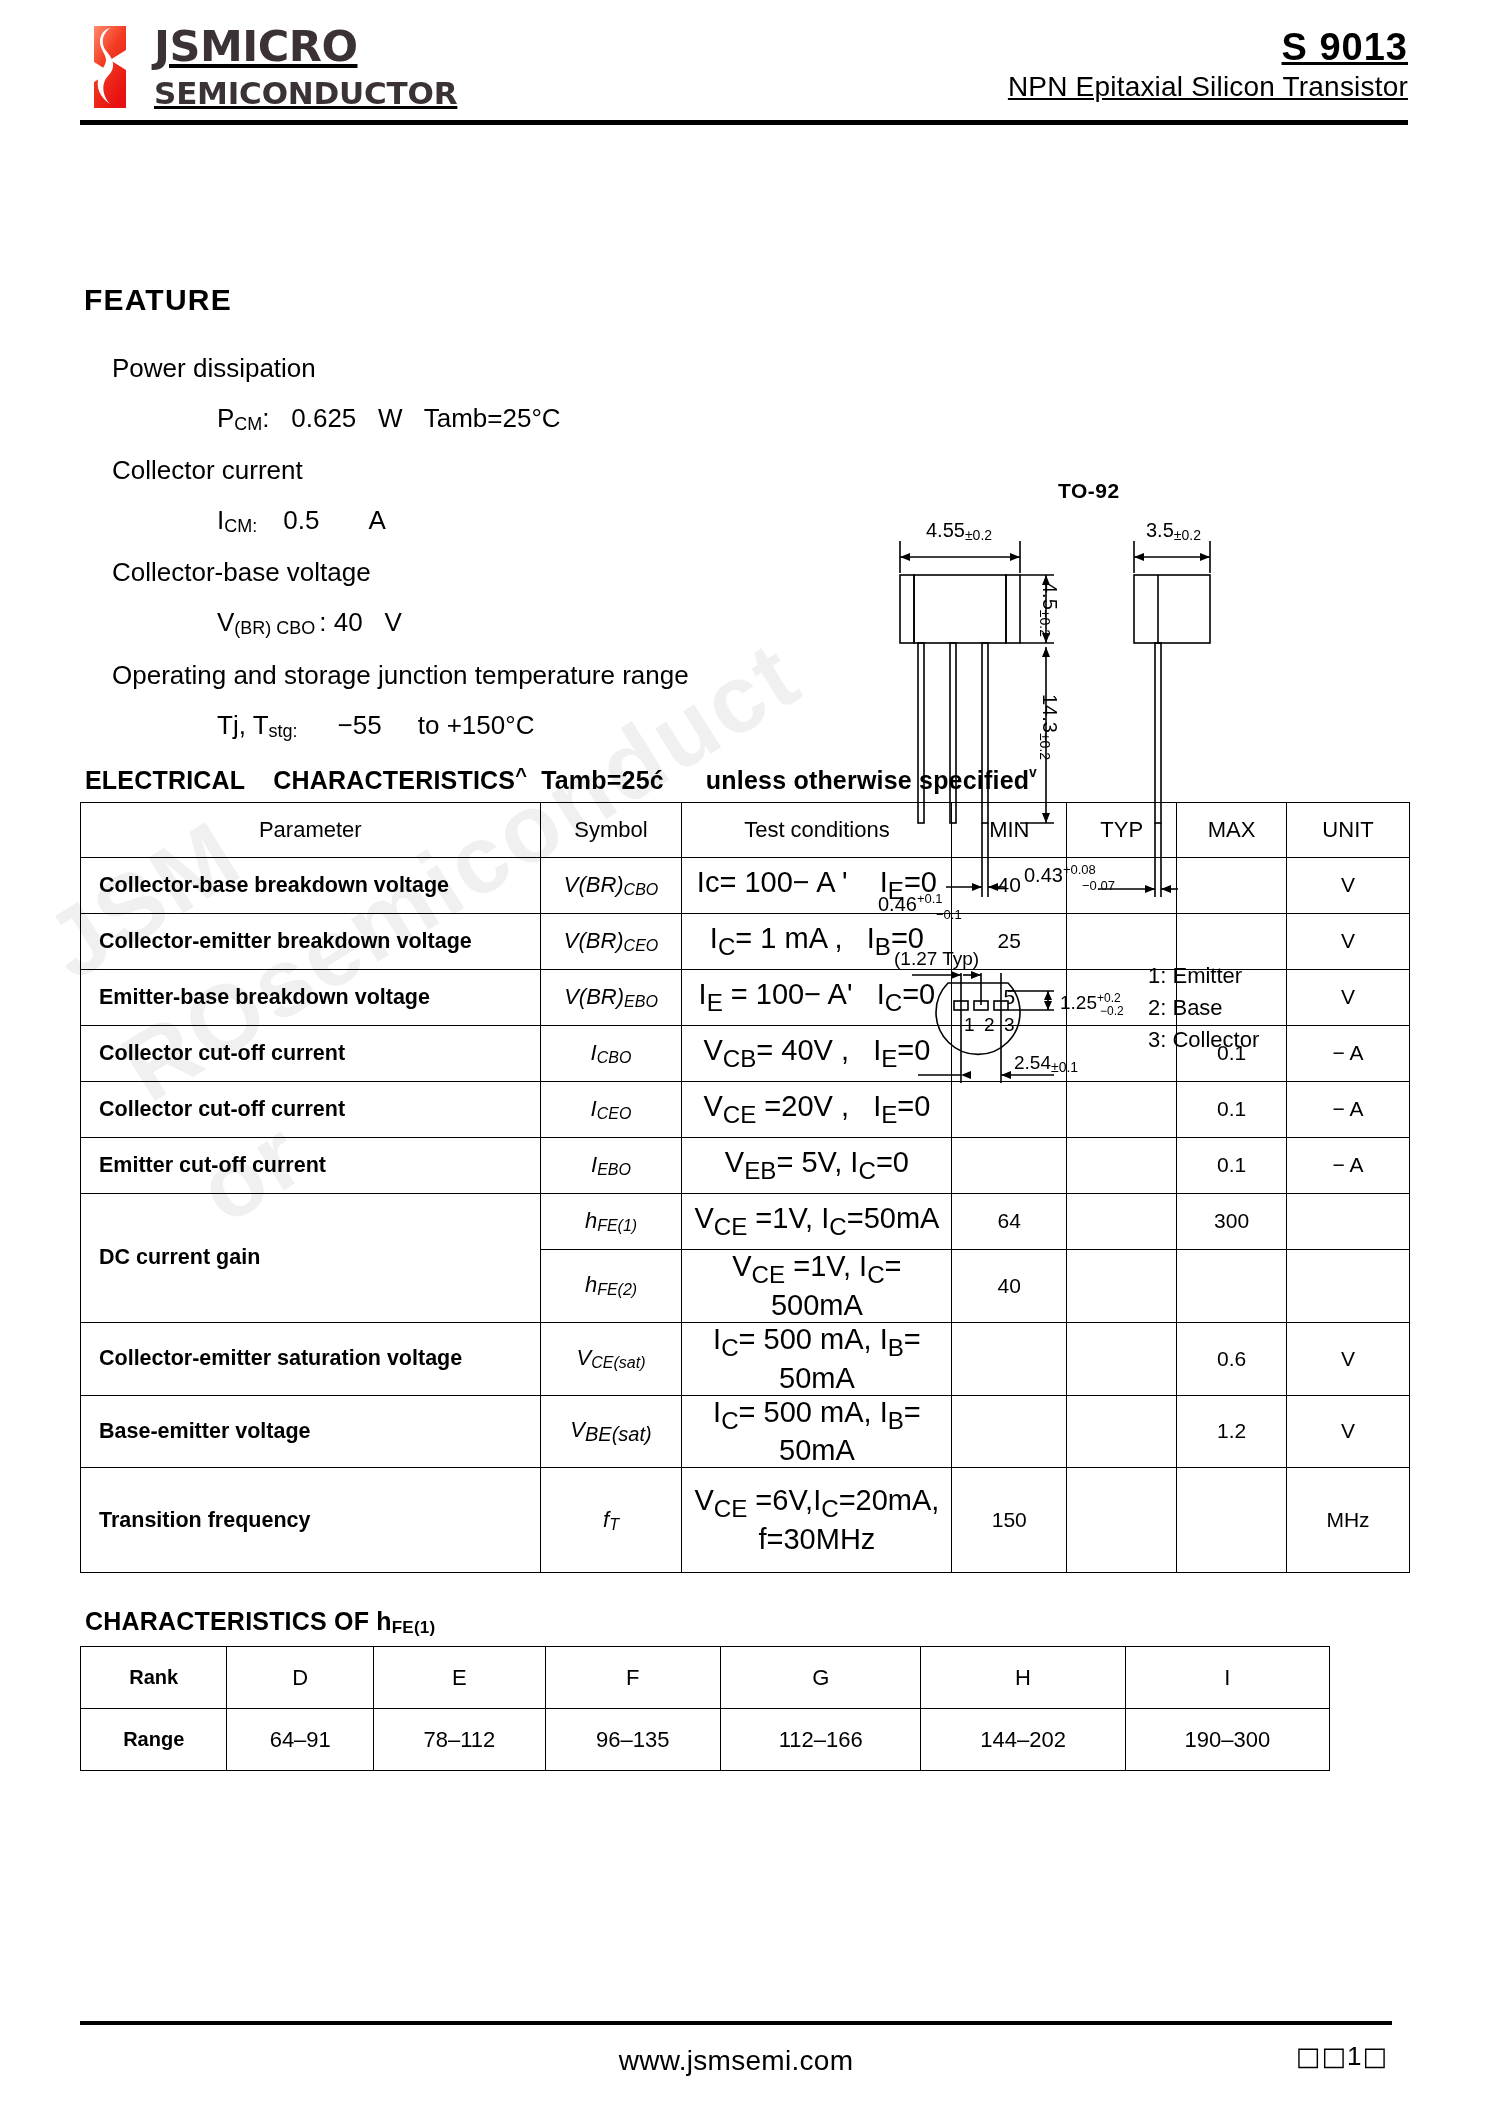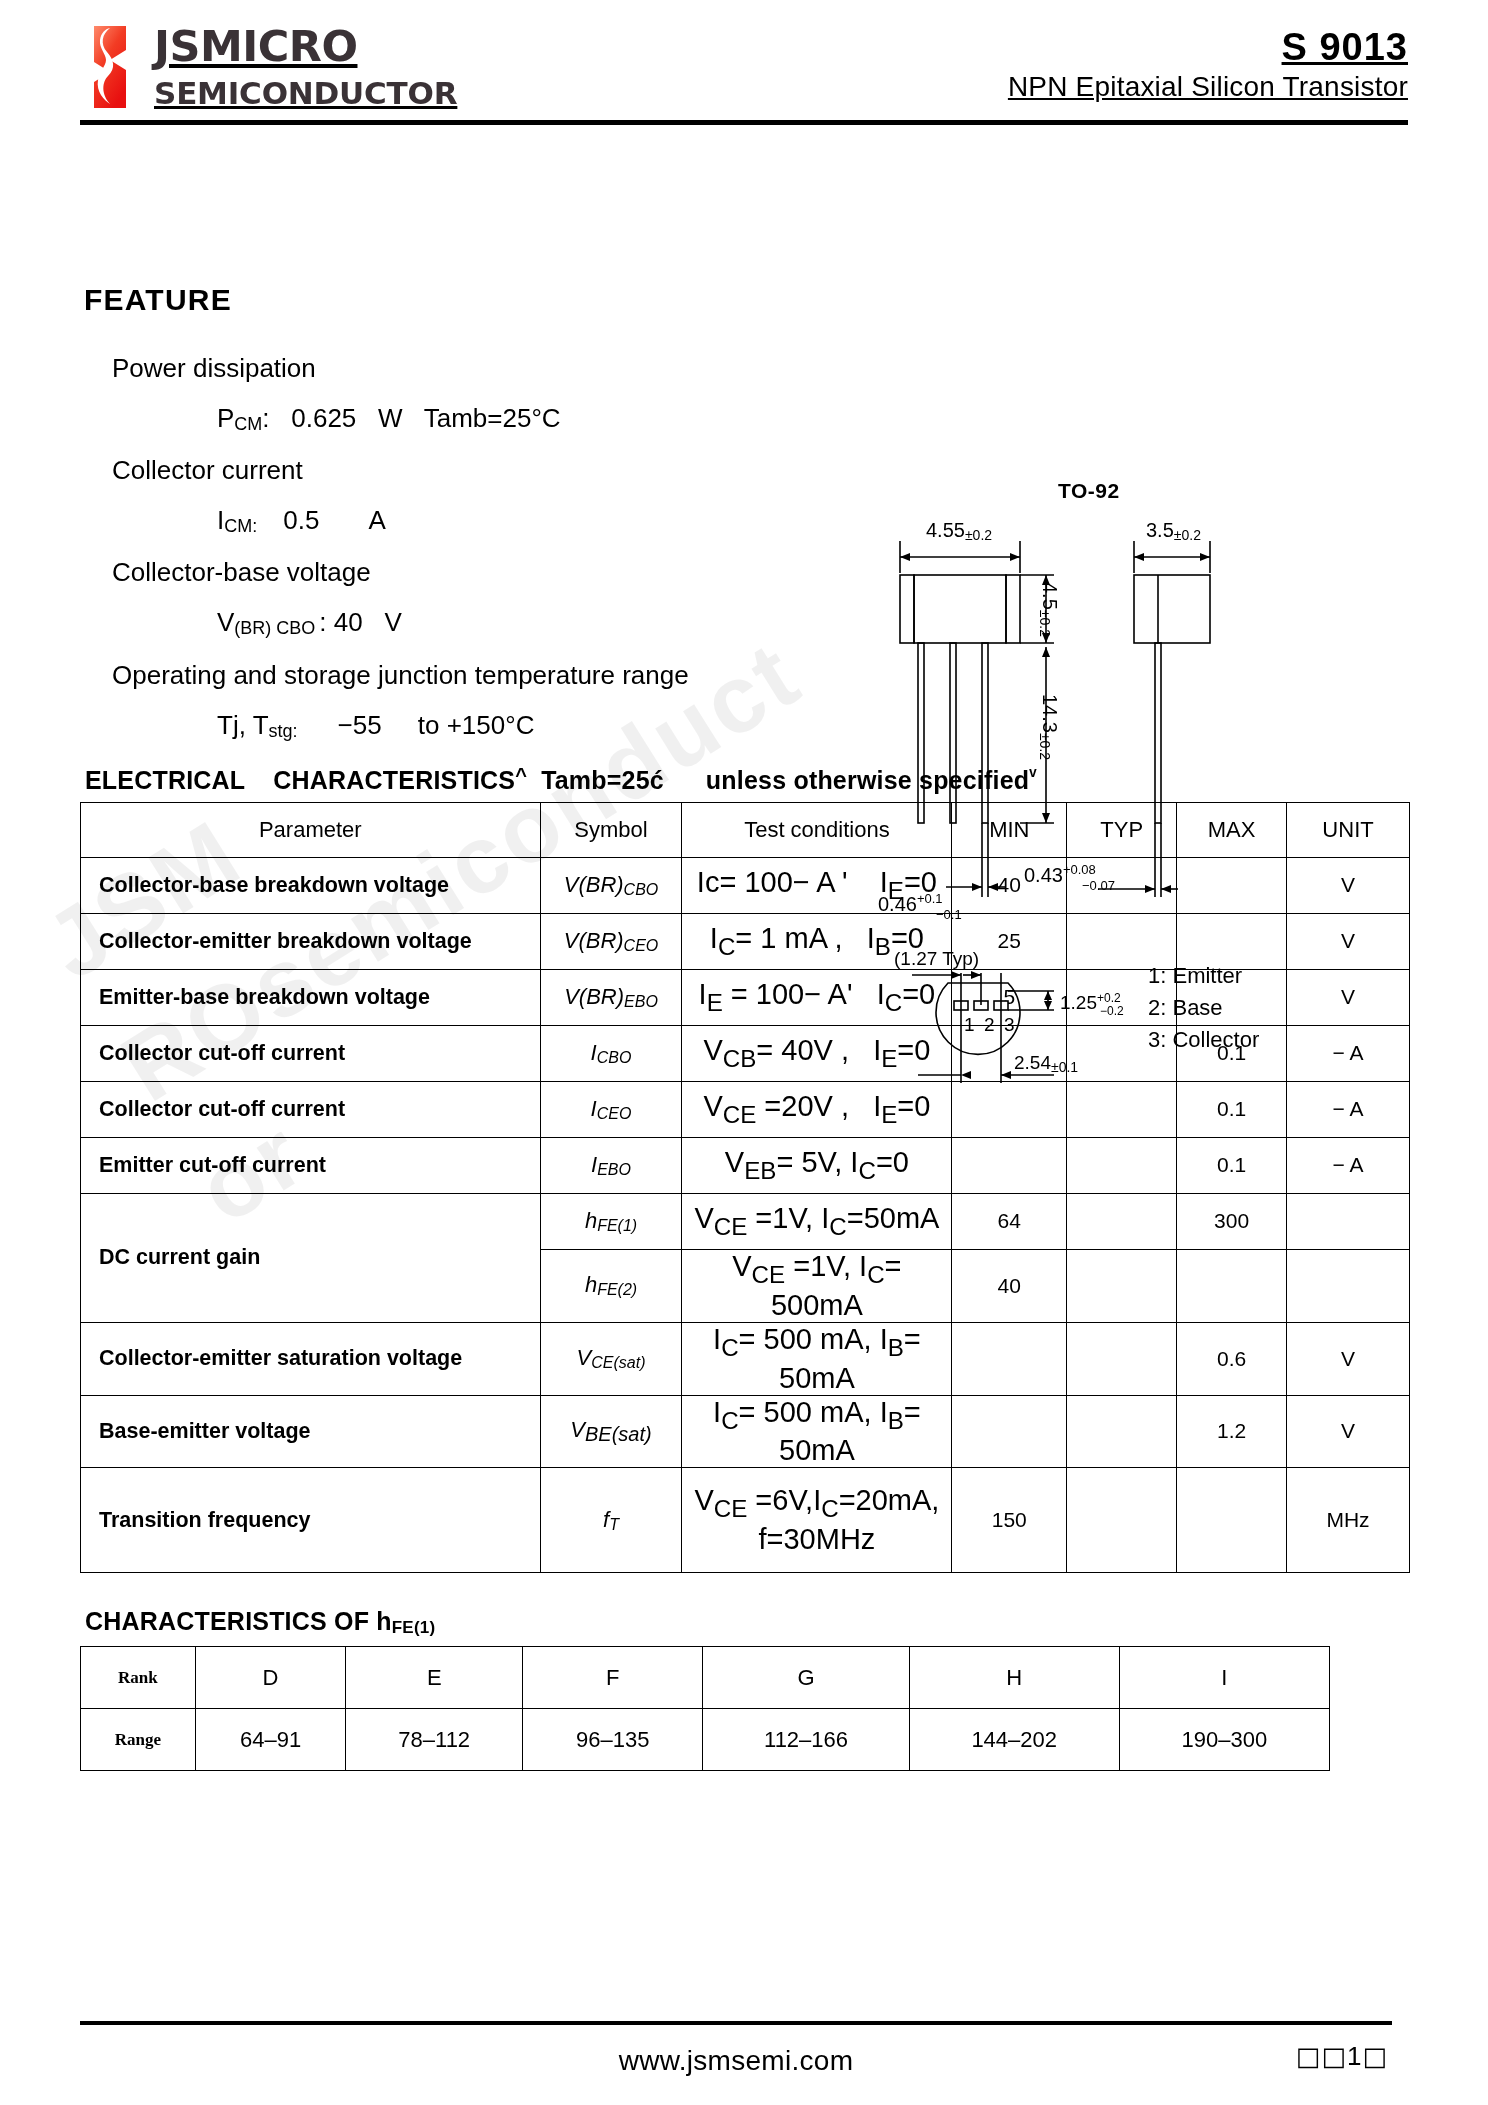--- a/index.html
+++ b/index.html
@@ -95,21 +95,21 @@
   col.c-sym   { width:142px; }
   col.c-cond  { width:270px; }
   col.c-min   { width:115px; }
   col.c-typ   { width:110px; }
   col.c-max   { width:110px; }
   col.c-unit  { width:123px; }
 
   
   .cls-table { width:1250px; margin-top:8px; }
   .cls-table td { height:62px; text-align:center; font-size:22px; }
-  .cls-table td.rowhdr { font-weight:bold; font-size:17px;font-family:Liberation Serif, serif; }
+  .cls-table td.rowhdr { font-weight:bold; font-size:20px; }
 
   
   .footer { position:absolute; left:80px; right:96px; bottom:28px; z-index:2;}
   .footer-rule { height:4px; background:#000; }
   .footer-row { display:flex; align-items:center; margin-top:20px; }
   .footer-url { margin:0 auto; font-size:28px; letter-spacing:0.3px; }
   .footer-page { position:absolute; right:4px; top:20px; font-size:26px; letter-spacing:1px; }
   .box-glyph { font-family:"DejaVu Sans", sans-serif; }
 </style>
 </head>

